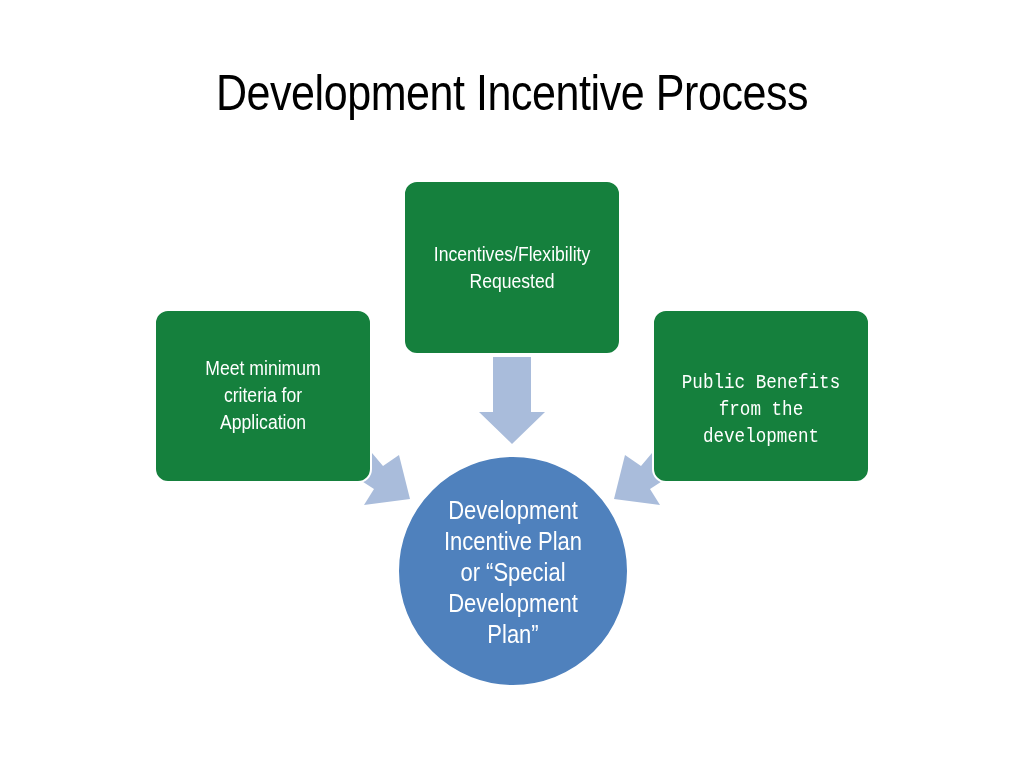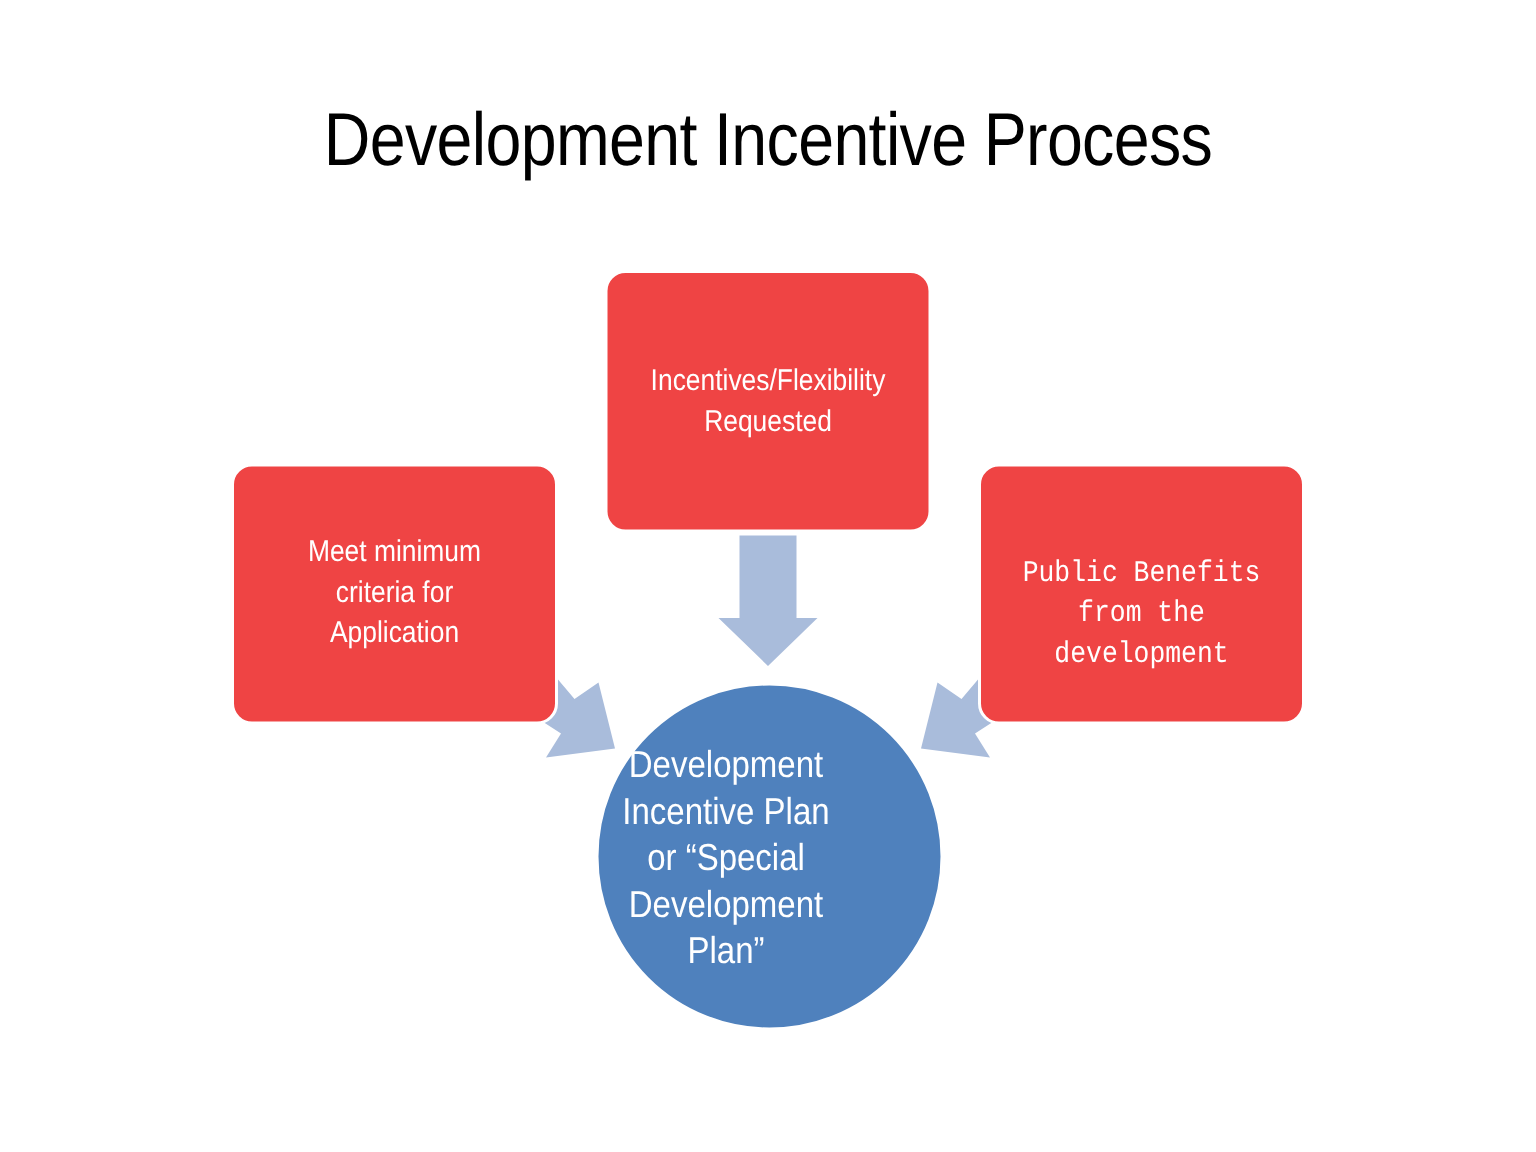--- a/index.html
+++ b/index.html
@@ -6,31 +6,31 @@
     body {
       width: 1024px; height: 768px; background: #ffffff; position: relative; overflow: hidden;
       font-family: "Liberation Sans", sans-serif;
     }
     .title {
       position: absolute; left: 0; top: 64px; width: 1024px; text-align: center;
       font-size: 50px; color: #000; letter-spacing: -0.5px;
       transform: scaleX(0.86); transform-origin: center;
     }
     .box {
-      position: absolute; background: #ef4444; border: 2px solid #ffffff;
+      position: absolute; background: #15803d; border: 2px solid #ffffff;
       border-radius: 14px; color: #fff; box-sizing: border-box;
       display: flex; justify-content: center; text-align: center;
       font-size: 20px; line-height: 27px;
     }
     .box span { display: block; transform: scaleX(0.88); }
     .circle {
       position: absolute; left: 397px; top: 455px; width: 232px; height: 232px;
       background: #4f81bd; border: 2px solid #fff; border-radius: 50%; box-sizing: border-box;
       color: #fff; text-align: center; font-size: 25px; line-height: 31px;
-      display: flex; 
+      display: flex; justify-content: center;
     }
     .circle span { display: block; margin-top: 38px; width: 170px; transform: scaleX(0.88); }
     svg.arrows { position: absolute; left: 0; top: 0; }
   </style>
 </head>
 <body>
 
 <div class="title">Development Incentive Process</div>
 
 <svg class="arrows" width="1024" height="768">

